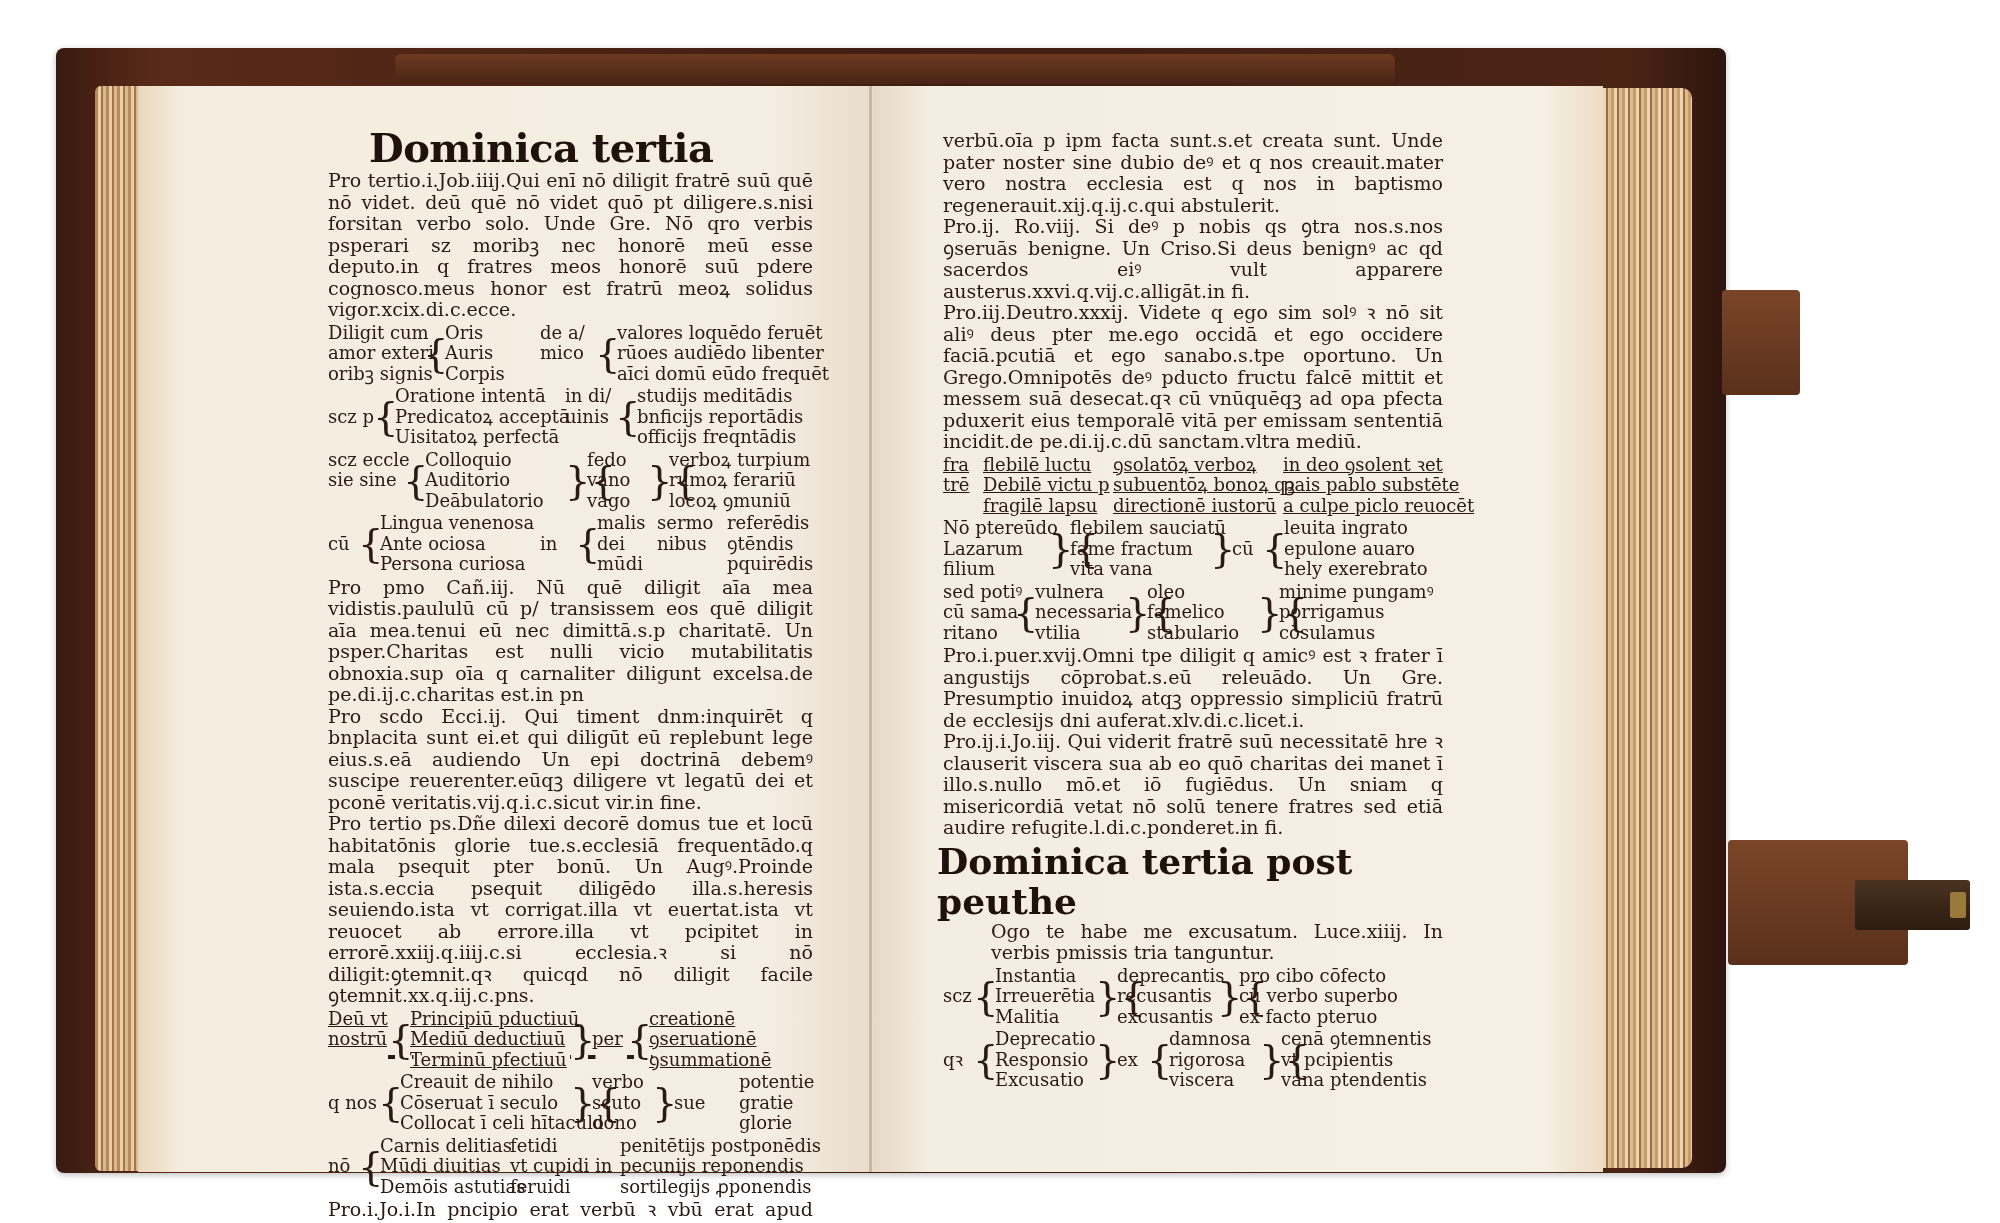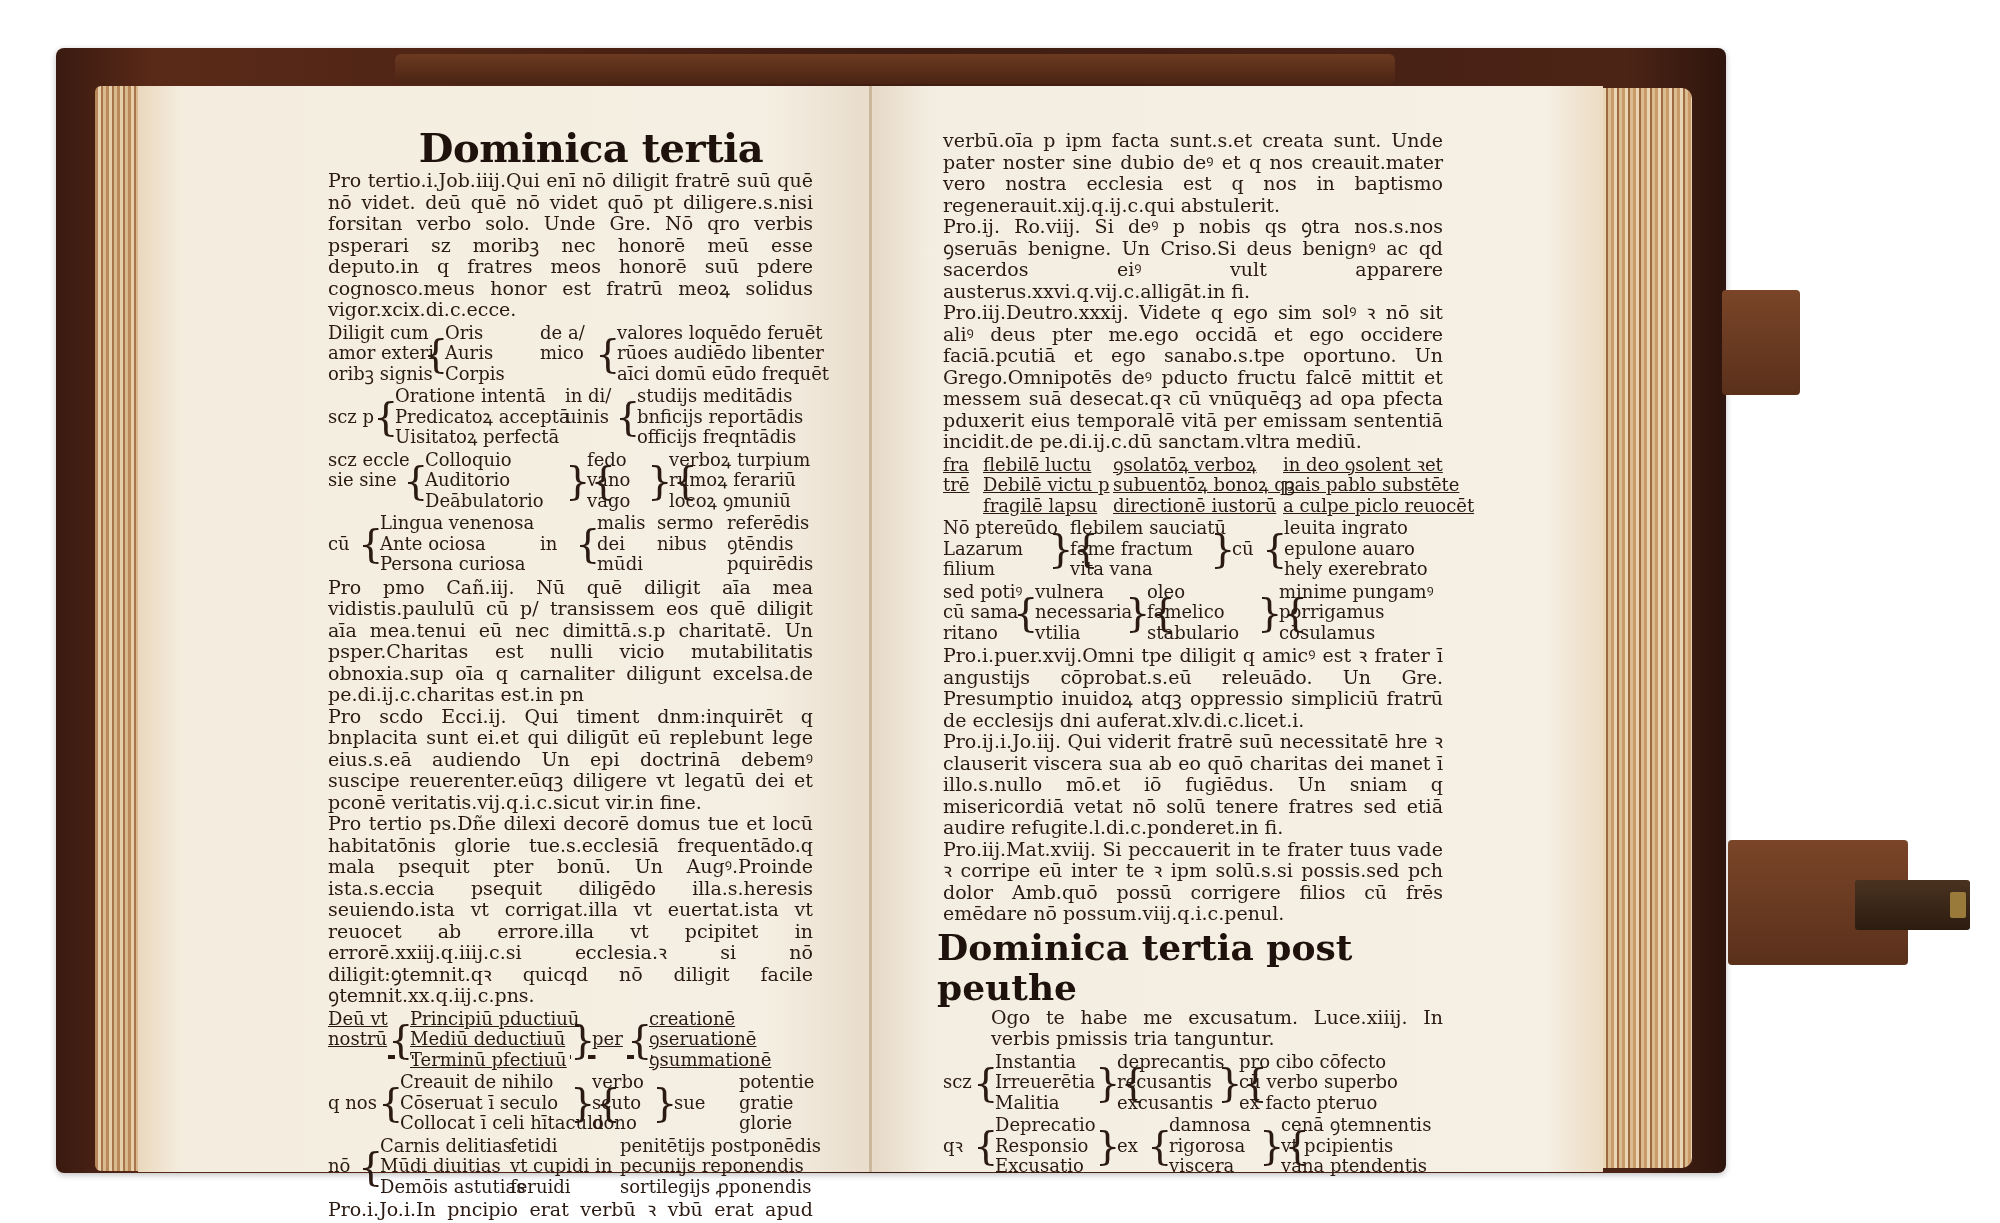--- a/index.html
+++ b/index.html
@@ -36,21 +36,21 @@
   .clasp-metal { position:absolute; left:1855px; top:880px; width:115px; height:50px;
                  background:linear-gradient(180deg,#4a3220,#2c1c10); border-radius:3px; }
   .clasp-pin { position:absolute; left:1950px; top:892px; width:16px; height:26px; background:#9a7a3a; border-radius:2px; }
 
   
   .col { position:absolute; color:#2a1a12; font-size:19px; line-height:21.5px; }
   .col-left  { left:328px; top:130px; width:485px; }
   .col-right { left:943px; top:130px; width:500px; }
   .heading { font-family:"DejaVu Serif", serif; font-weight:bold; font-size:40px; line-height:44px;
              letter-spacing:-0.5px; color:#1f120c; }
-  .heading-left { margin-left:41px; margin-top:-4px;text-align:center; }
+  .heading-left { margin-left:41px; margin-top:-4px; }
   .heading-right { margin-left:100px; margin-top:-4px; }
   .p { margin:0; text-align:justify; }
   .diagram { display:grid; font-size:18px; line-height:20.5px; margin:2px 0; }
   .diagram span { white-space:nowrap; }
   .brace { font-size:40px; line-height:60px; color:#2a1a12; text-align:center; }
   .subhead { font-weight:bold; font-size:36px; line-height:40px; color:#1f120c; margin:2px 0 0 -6px; }
 </style>
 </head>
 <body>
 
@@ -241,21 +241,20 @@
       <span style="grid-row:2;grid-column:5">famelico</span>
       <span style="grid-row:3;grid-column:5">stabulario</span>
     <span class="brace" style="grid-row:1/span 3;grid-column:6">}{</span>
     <span style="grid-row:1;grid-column:7">minime pungamꝰ</span>
       <span style="grid-row:2;grid-column:7">porrigamus</span>
       <span style="grid-row:3;grid-column:7">cōsulamus</span>
   </div>
 
   <p class="p">Pro.i.puer.xvij.Omni tpe diligit q amicꝰ est ꝛ frater ī angustijs cōprobat.s.eū releuādo. Un Gre. Presumptio inuidoꝝ atqꝫ oppressio simpliciū fratrū de ecclesijs dni auferat.xlv.di.c.licet.i.</p>
   <p class="p">Pro.ij.i.Jo.iij. Qui viderit fratrē suū necessitatē hre ꝛ clauserit viscera sua ab eo quō charitas dei manet ī illo.s.nullo mō.et iō fugiēdus. Un sniam q misericordiā vetat nō solū tenere fratres sed etiā audire refugite.l.di.c.ponderet.in fi.</p>
-  <p class="p">Pro.iij.Mat.xviij. Si peccauerit in te frater tuus vade ꝛ corripe eū inter te ꝛ ipm solū.s.si possis.sed pch dolor Amb.quō possū corrigere filios cū frēs emēdare nō possum.viij.q.i.c.penul.</p>
 
   <div class="subhead">Dominica tertia post peuthe</div>
   <p class="p" style="padding-left:48px">Ogo te habe me excusatum. Luce.xiiij. In verbis pmissis tria tanguntur.</p>
 
   <div class="diagram" style="grid-template-columns:30px 22px 100px 22px 100px 22px 1fr;">
     <span style="grid-row:2;grid-column:1">scz</span>
     <span class="brace" style="grid-row:1/span 3;grid-column:2">{</span>
     <span style="grid-row:1;grid-column:3">Instantia</span>
       <span style="grid-row:2;grid-column:3">Irreuerētia</span>
       <span style="grid-row:3;grid-column:3">Malitia</span>

